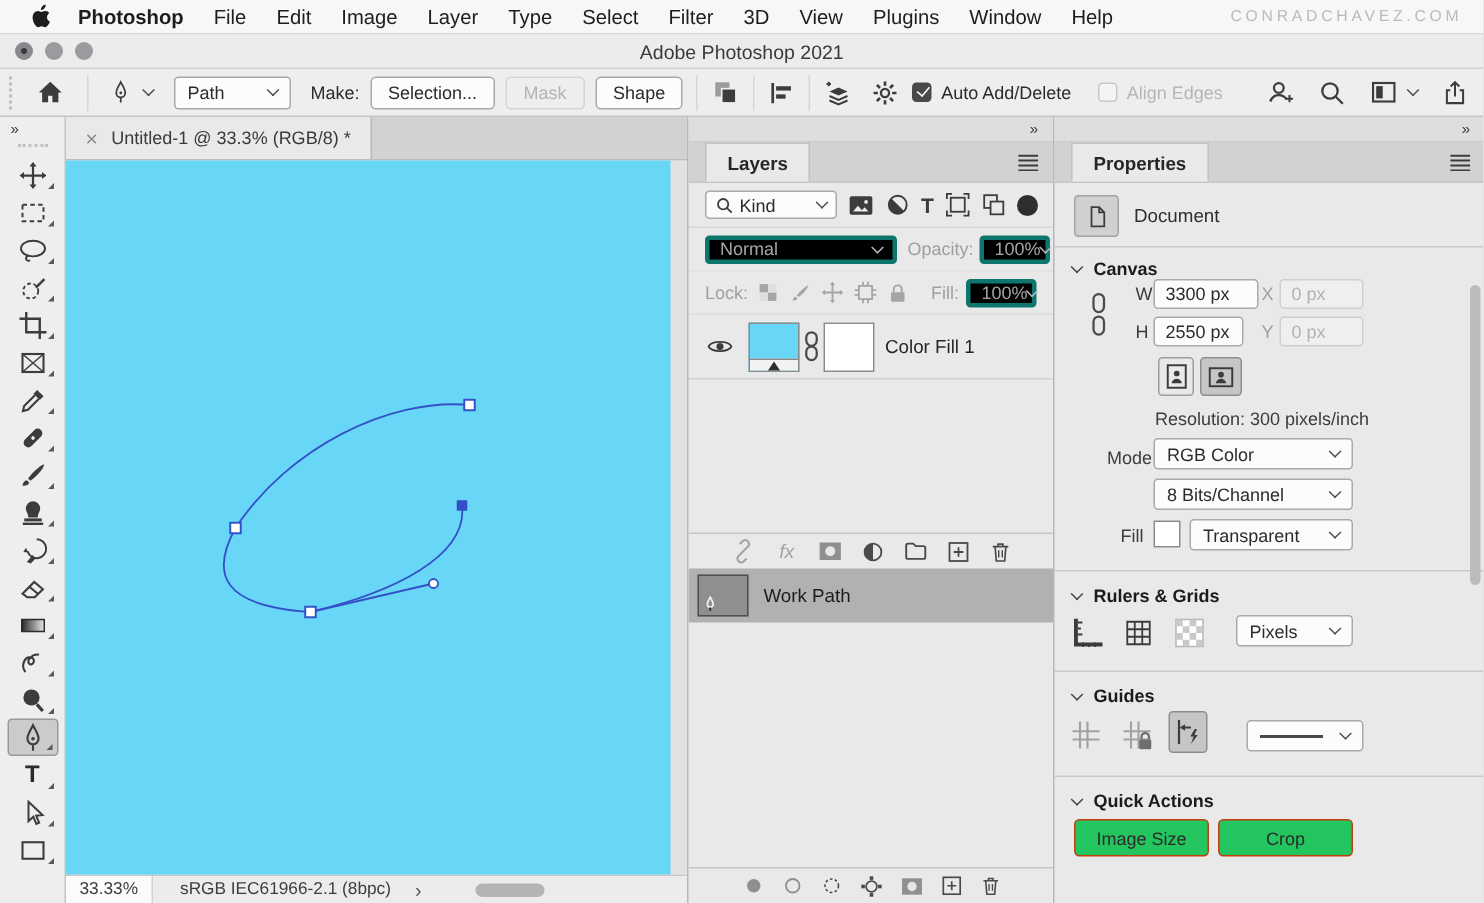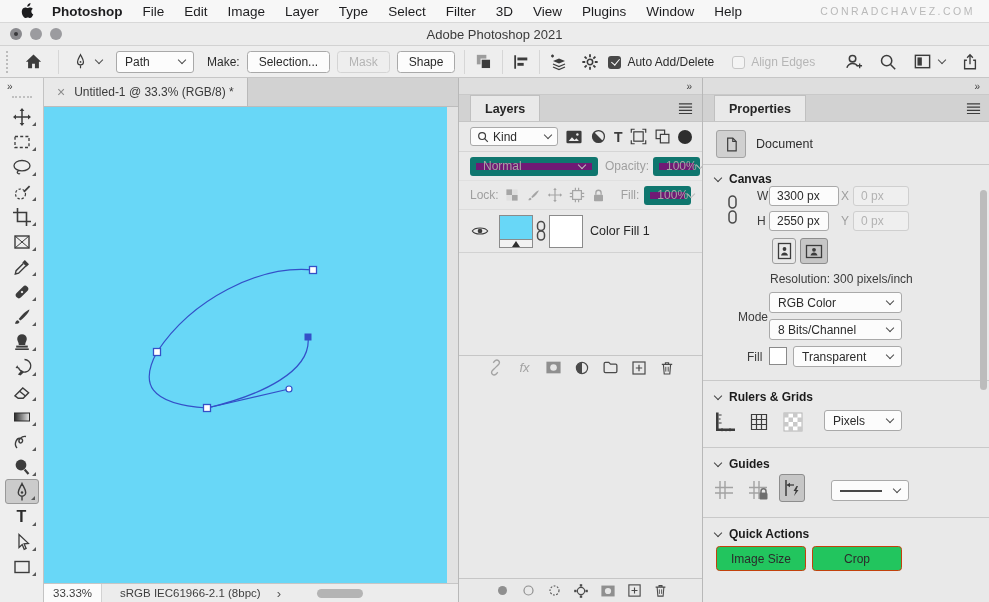--- a/index.html
+++ b/index.html
@@ -22,21 +22,21 @@
   
   .optionsbar{position:absolute;top:46px;left:0;width:989px;height:32px;background:#eeeeee;border-bottom:1px solid #c6c6c6;display:flex;align-items:center;padding:0 10px 0 4px}
   .obgrip{width:4px;height:22px;border-left:2px dotted #bcbcbc;margin:0 8px 0 2px}
   .sep{width:1px;height:24px;background:#d6d6d6;margin:0 9px}
   .dd{display:flex;align-items:center;gap:6px;background:#fcfcfc;border:1px solid #a9a9a9;border-radius:3px;font-size:12px;color:#2b2b2b;padding:0 8px;height:22px}
   .cv{width:6px;height:6px;border-right:1.5px solid #4e4e4e;border-bottom:1.5px solid #4e4e4e;transform:rotate(45deg);margin-top:-3px;flex:none}
   .dd .cv{margin-left:auto}
   .btn{display:flex;align-items:center;justify-content:center;background:#fcfcfc;border:1px solid #a9a9a9;border-radius:3.5px;font-size:12px;color:#2b2b2b;height:22px;padding:0 11px}
   .btn.dis{background:#eeeeee;border-color:#d4d4d4;color:#b4b4b4}
   .lbl{font-size:12px;color:#2b2b2b;margin:0 7px 0 3px}
-  .cbrow{display:flex;align-items:flex-end;gap:6px;margin:0 9px}
+  .cbrow{display:flex;align-items:flex-start;gap:6px;margin:0 9px}
   .cb{width:13px;height:13px;border-radius:3px;background:#494949;position:relative}
   .cb.on::after{content:"";position:absolute;left:4.5px;top:1.5px;width:4px;height:7px;border-right:1.8px solid #fff;border-bottom:1.8px solid #fff;transform:rotate(40deg)}
   .cb.off{background:#f4f4f4;border:1px solid #c7c7c7}
   .cblbl{font-size:12px;color:#2b2b2b}
   .cblbl.dis{color:#b6b6b6}
   .obright{margin-left:auto;display:flex;align-items:center;gap:16px}
   
   .toolbar{position:absolute;top:78px;left:0;width:44px;height:524px;background:#eeeeee;border-right:1px solid #c3c3c3;display:flex;flex-direction:column;align-items:center}
   .tcollapse{align-self:flex-start;font-size:10px;color:#3c3c3c;padding:3px 0 0 7px;height:16px}
   .tgrip{width:20px;border-top:2px dotted #c0c0c0;margin:2px 0 6px}
@@ -62,21 +62,21 @@
   .pstrip{height:17px;background:#dedede;border-bottom:1px solid #c9c9c9;display:flex;justify-content:flex-end;align-items:center;padding:0 10px;font-size:10px;color:#3c3c3c;flex:none}
   .ptabbar{height:27px;background:#d2d2d2;border-bottom:1px solid #c5c5c5;display:flex;align-items:flex-end;padding-left:11px;flex:none}
   .ptab{height:26px;display:flex;align-items:center;padding:0 14px;background:#e9e9e9;border:1px solid #c0c0c0;border-bottom:none;font-size:12.5px;font-weight:700;color:#262626}
   .pmenu{margin-left:auto;margin-right:9px;align-self:center}
   
   .lfilter{height:30px;display:flex;align-items:center;padding-left:11px;border-bottom:1px solid #d5d5d5;flex:none}
   .kindd{width:88px;height:19px;font-size:12px;gap:4px;padding:0 6px}
   .fico{margin-left:7px}
   .ftoggle{margin-left:7px;width:14px;height:14px;border-radius:50%;background:#2e2e2e;flex:none}
   .lrow{height:29px;display:flex;align-items:center;padding-left:11px;flex:none}
-  .ddd{display:flex;align-items:center;background:#701a75;border:6px solid #0f766e;border-radius:3px;font-size:12px;color:#a5a5a5;padding:0 7px}
+  .ddd{display:flex;align-items:center;background:#000000;border:3px solid #0f766e;border-radius:3px;font-size:12px;color:#a5a5a5;padding:0 7px}
   .ddd .cv{border-color:#bdbdbd;margin-left:auto}
   .glbl{font-size:12px;color:#9f9f9f}
   .layerrow{height:44px;display:flex;align-items:center;padding-left:12px;border-top:1px solid #dcdcdc;border-bottom:1px solid #d2d2d2;flex:none}
   .thumb{width:34px;height:33px;border:1px solid #8b8b8b;flex:none;position:relative;background:#fff}
   .thumb.fill{background:#68d7f7}
   .thumb.fill .slider{position:absolute;left:0;right:0;bottom:0;height:8px;background:#f2f2f2;border-top:1px solid #8b8b8b;display:flex;justify-content:center}
   .thumb.fill .slider i{width:0;height:0;border-left:4px solid transparent;border-right:4px solid transparent;border-bottom:6px solid #2e2e2e;margin-top:1px}
   .lname{font-size:12.5px;color:#262626;margin-left:7px}
   .lempty{height:102px;flex:none}
   .lbottom{height:24px;border-top:1px solid #c6c6c6;display:flex;align-items:center;gap:12px;padding-left:28px;flex:none}
@@ -538,20 +538,29 @@
             <path stroke="#4a4a4a" stroke-width="1.5" d="M10 6v8M6 10h8"></path>
           </svg>
         </span>
       <span>
           <svg width="16" height="16" viewBox="0 0 20 20">
             <path fill="none" stroke="#4a4a4a" stroke-width="1.4" d="M3.5 5.5h13M8 5.5v-2h4v2M5.5 5.5l1 12h7l1-12"></path>
             <path stroke="#4a4a4a" stroke-width="1.2" d="M8.5 8.5v6M11.5 8.5v6"></path>
           </svg>
         </span>
     </div>
+    <div class="pathrow">
+      <span class="pthumb">
+        <svg width="11" height="11" viewBox="0 0 20 20" style="position:absolute;left:2px;bottom:2px">
+            <path fill="none" stroke="#f2f2f2" stroke-width="2" d="M10 2C8.5 5 6.5 7.5 6.5 10.5a3.5 3.5 0 007 0C13.5 7.5 11.5 5 10 2z"></path>
+            <path stroke="#1c1c1c" stroke-width="2" d="M10 14.5v4"></path>
+          </svg>
+      </span>
+      <span class="pname">Work Path</span>
+    </div>
     <div class="pempty"></div>
     <div class="pbottom">
       <span>
           <svg width="15" height="15" viewBox="0 0 20 20">
             <circle cx="10" cy="10" r="6" fill="#8f8f8f"></circle>
           </svg>
         </span>
       <span>
           <svg width="15" height="15" viewBox="0 0 20 20">
             <circle cx="10" cy="10" r="6" fill="none" stroke="#8f8f8f" stroke-width="1.6"></circle>
@@ -645,21 +654,21 @@
         </span>
       <span class="orbtn sel">
           <svg class="ic" width="18" height="15" viewBox="0 0 18 15">
             <rect x="1.5" y="1.5" width="15" height="12" fill="none" stroke="currentColor" stroke-width="1.3"></rect>
             <circle cx="9" cy="5.8" r="1.9" fill="currentColor"></circle>
             <path fill="currentColor" d="M5.5 11.5c.5-2 1.8-3 3.5-3s3 1 3.5 3z"></path>
           </svg>
         </span>
     </div>
     <span class="abs flbl" style="left:67px;top:194px">Resolution: 300 pixels/inch</span>
-    <span class="abs flbl" style="left:35px;top:232px">Mode</span>
+    <span class="abs flbl" style="left:35px;top:220px">Mode</span>
     <div class="abs pdd" style="left:66px;top:214px;width:133px">
         <span>RGB Color</span>
         <span class="cv"></span>
       </div>
     <div class="abs pdd" style="left:66px;top:241px;width:133px">
         <span>8 Bits/Channel</span>
         <span class="cv"></span>
       </div>
     <span class="abs flbl" style="left:44px;top:272px">Fill</span>
     <span class="abs swatch" style="left:66px;top:269px"></span>

